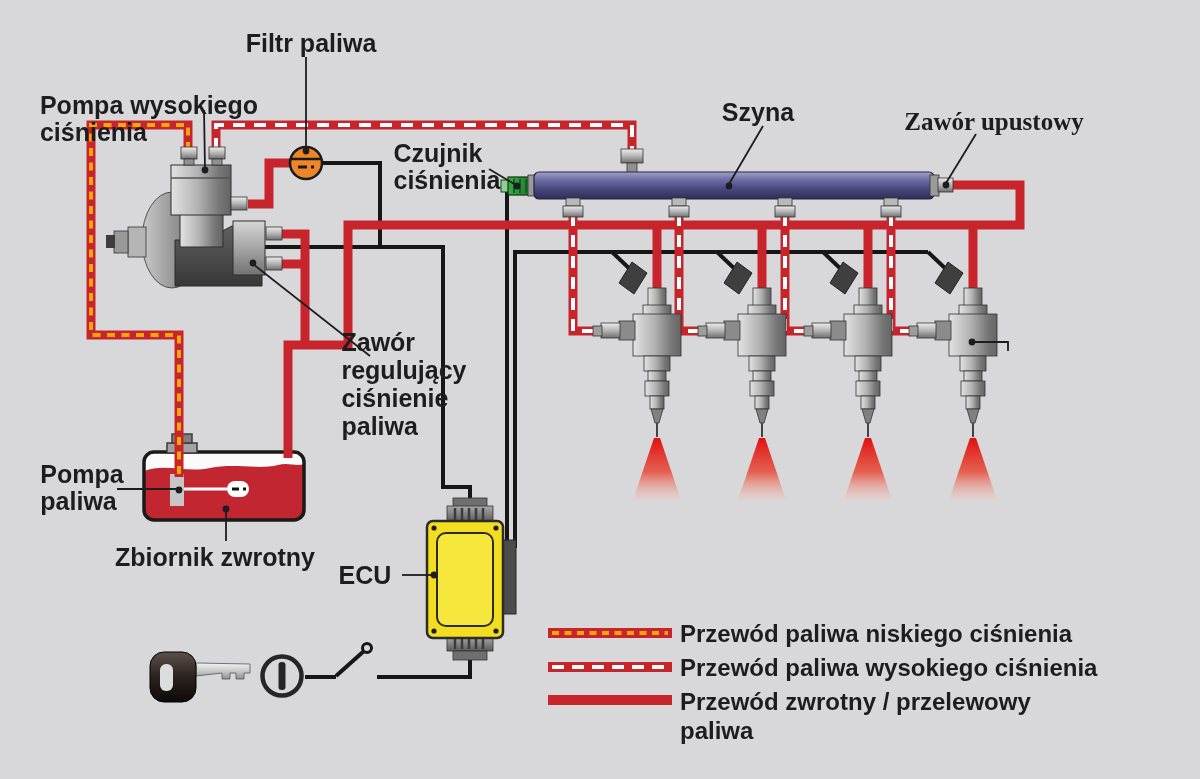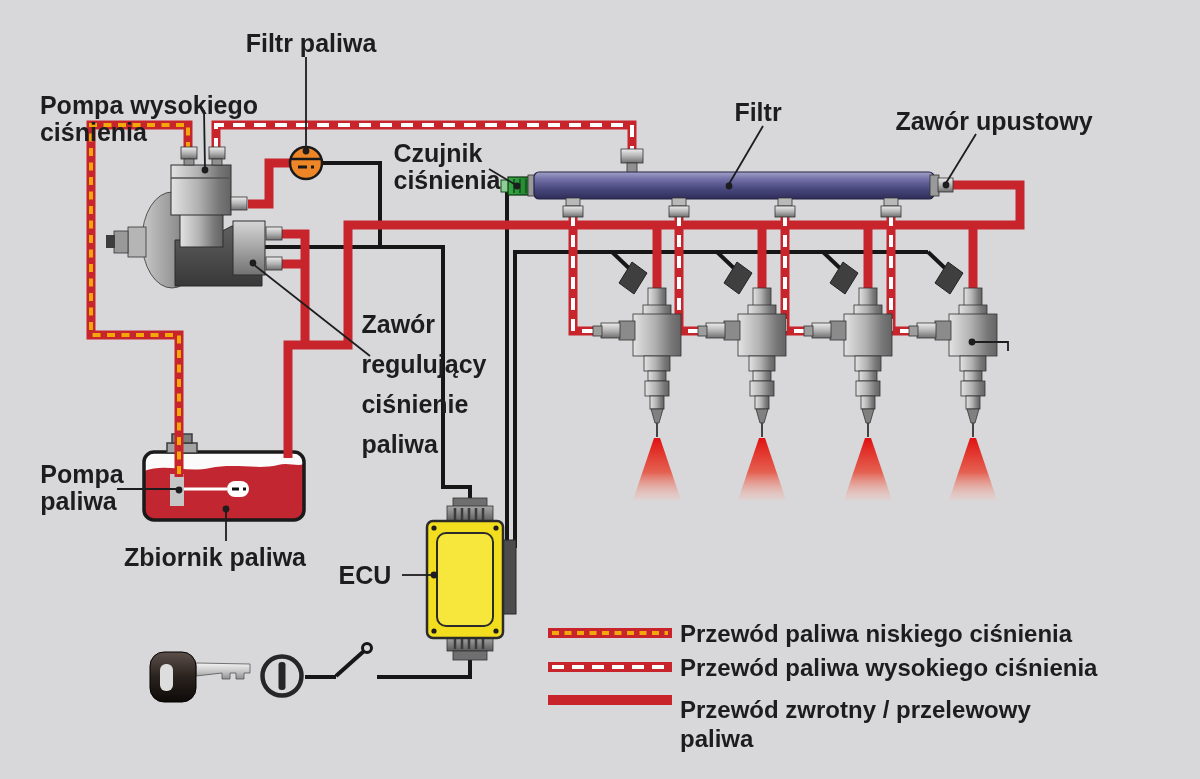--- a/index.html
+++ b/index.html
@@ -267,29 +267,29 @@
     <path class="ptr" d="M402,575 H432"></path>
         <circle cx="434" cy="575" r="3.4" class="dot"></circle>
   </g>
 </svg>
 
 <div class="lbl" style="left:149px;top:88px;margin-top:31px;">Pompa wysokiego
 ciśnienia</div>
 <div class="lbl" style="left:311px;top:43px;">Filtr paliwa</div>
 <div class="lbl" style="left:447px;top:167px;">Czujnik
 ciśnienia</div>
-<div class="lbl" style="left:758px;top:112px;">Filtr</div>
-<div class="lbl" style="left:994px;top:121px;">Zawór upustowy</div>
-<div class="lbl" style="left:424px;top:384px;line-height:40px;">Zawór
+<div class="lbl" style="left:758px;top:112px;">Szyna</div>
+<div class="lbl" style="left:994px;top:121px;font-family:Liberation Serif, serif;">Zawór upustowy</div>
+<div class="lbl" style="left:404px;top:384px;line-height:28px;">Zawór
 regulujący
 ciśnienie
 paliwa</div>
 <div class="lbl" style="left:82px;top:488px;">Pompa
 paliwa</div>
-<div class="lbl" style="left:215px;top:557px;">Zbiornik paliwa</div>
+<div class="lbl" style="left:215px;top:557px;">Zbiornik zwrotny</div>
 <div class="lbl" style="left:365px;top:575px;">ECU</div>
 
 <div class="swatch" style="left:548px;top:628px;">
   <svg width="124" height="10">
         <rect width="124" height="10" fill="#c8242c"></rect>
     <line x1="4" y1="5" x2="120" y2="5" stroke="#f2a70b" stroke-width="4" stroke-dasharray="7 5.5"></line>
       </svg>
 </div>
 <div class="swatch" style="left:548px;top:662px;">
   <svg width="124" height="10">
@@ -297,16 +297,16 @@
     <line x1="4" y1="5" x2="120" y2="5" stroke="#ffffff" stroke-width="4" stroke-dasharray="12 8"></line>
       </svg>
 </div>
 <div class="swatch" style="left:548px;top:695px;">
   <svg width="124" height="10">
         <rect width="124" height="10" fill="#c8242c"></rect>
       </svg>
 </div>
 <div class="leg leg-c" style="left:680px;top:667px;">Przewód paliwa wysokiego ciśnienia</div>
 <div class="leg leg-c" style="left:680px;top:633px;">Przewód paliwa niskiego ciśnienia</div>
-<div class="leg" style="left:680px;top:687px;margin-top:8px;">Przewód zwrotny / przelewowy
+<div class="leg" style="left:680px;top:687px;">Przewód zwrotny / przelewowy
 paliwa</div>
 
 </div>
 
 </body></html>

